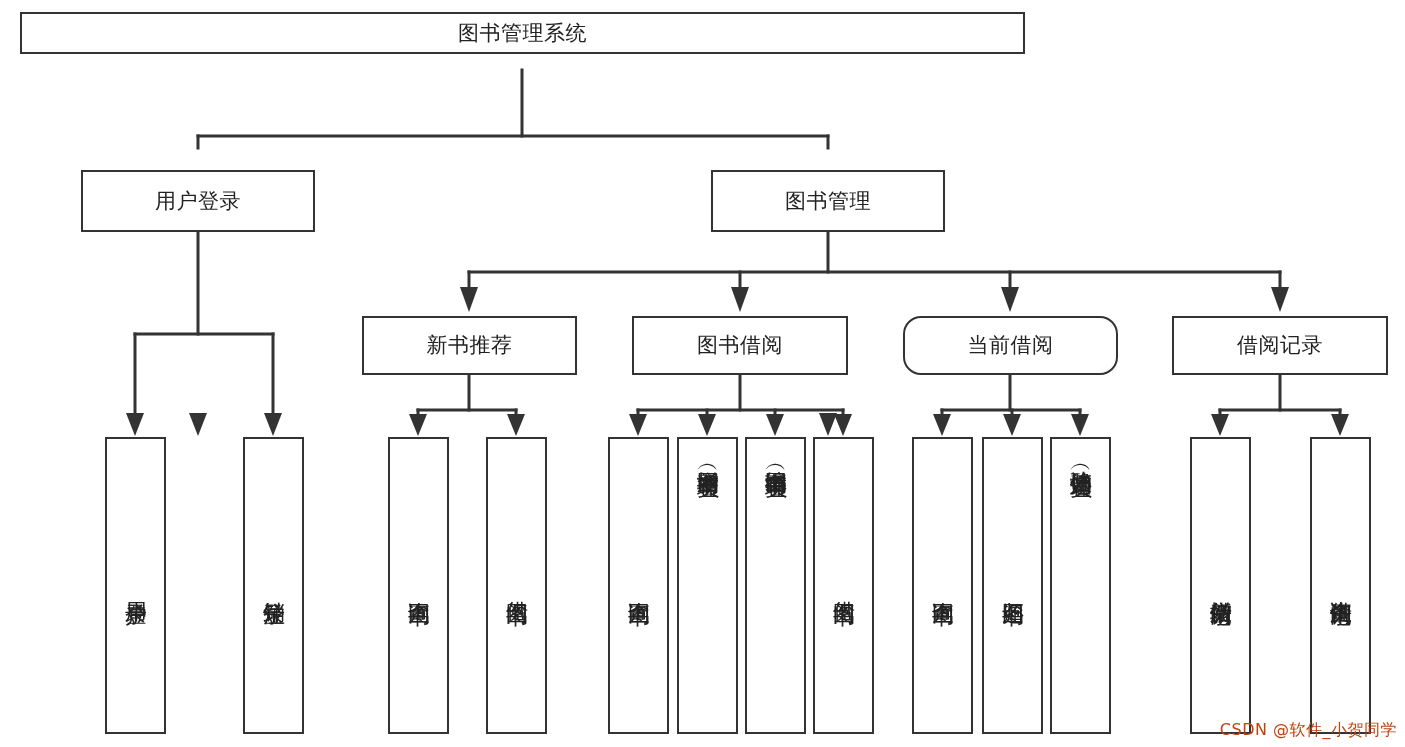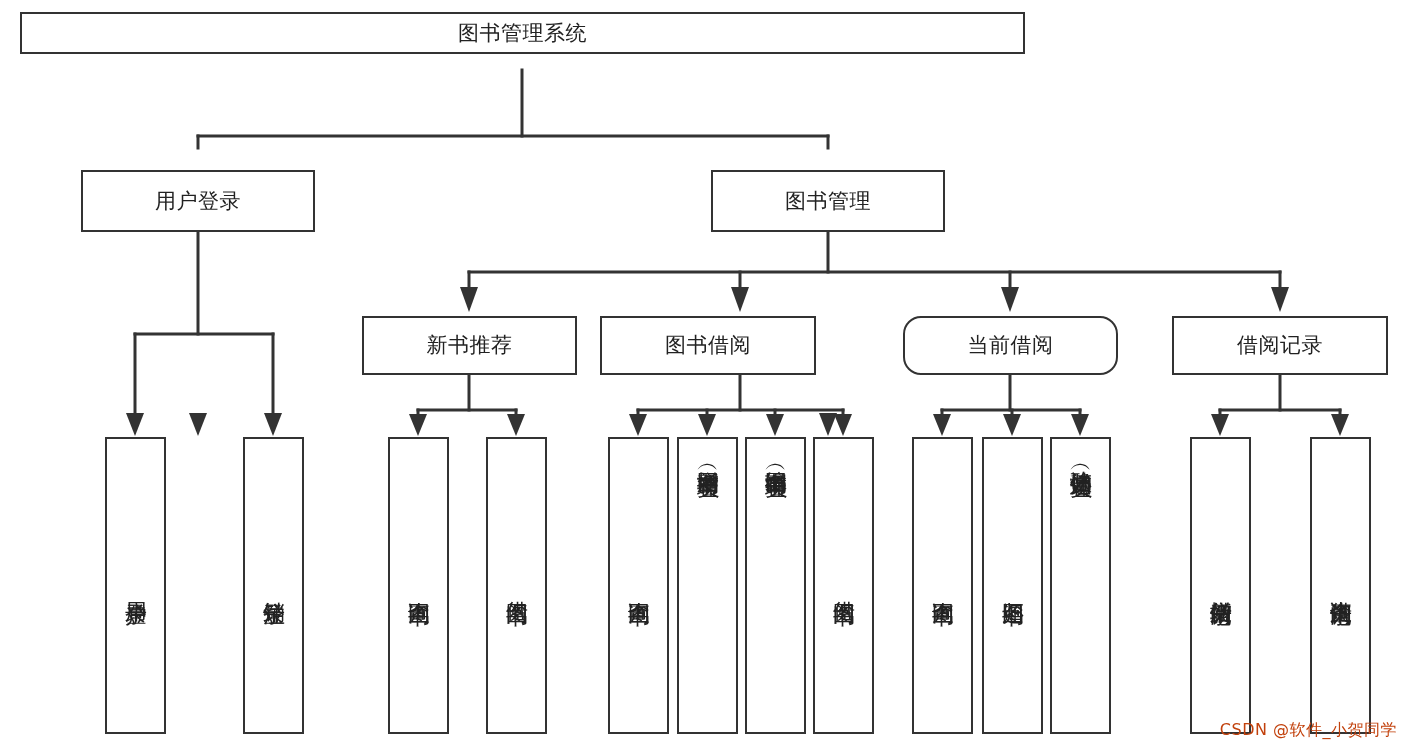--- a/index.html
+++ b/index.html
@@ -137,21 +137,21 @@
 <div class="node-box" id="l2-0" style="left: 81px; top: 170px; width: 234px; height: 62px;">
   <span class="node-label">用户登录</span>
 </div>
 <div class="node-box" id="l2-1" style="left: 711px; top: 170px; width: 234px; height: 62px;">
   <span class="node-label">图书管理</span>
 </div>
 
 <div class="node-box" id="l3-0" style="left: 362px; top: 316px; width: 215px; height: 59px;">
   <span class="node-label">新书推荐</span>
 </div>
-<div class="node-box" id="l3-1" style="left: 600px; top: 316px; width: 216px; height: 59px;">
+<div class="node-box" id="l3-1" style="left: 632px; top: 316px; width: 216px; height: 59px;">
   <span class="node-label">图书借阅</span>
 </div>
 <div class="node-box" id="l3-2" style="left: 903px; top: 316px; width: 215px; height: 59px; border-radius: 18px;">
   <span class="node-label">当前借阅</span>
 </div>
 <div class="node-box" id="l3-3" style="left: 1172px; top: 316px; width: 216px; height: 59px; justify-content: center;">
   <span class="node-label">借阅记录</span>
 </div>
 
 <div class="leaf-box center-v" id="leaf-0" style="left: 105px; top: 437px; width: 61px; height: 297px;">

